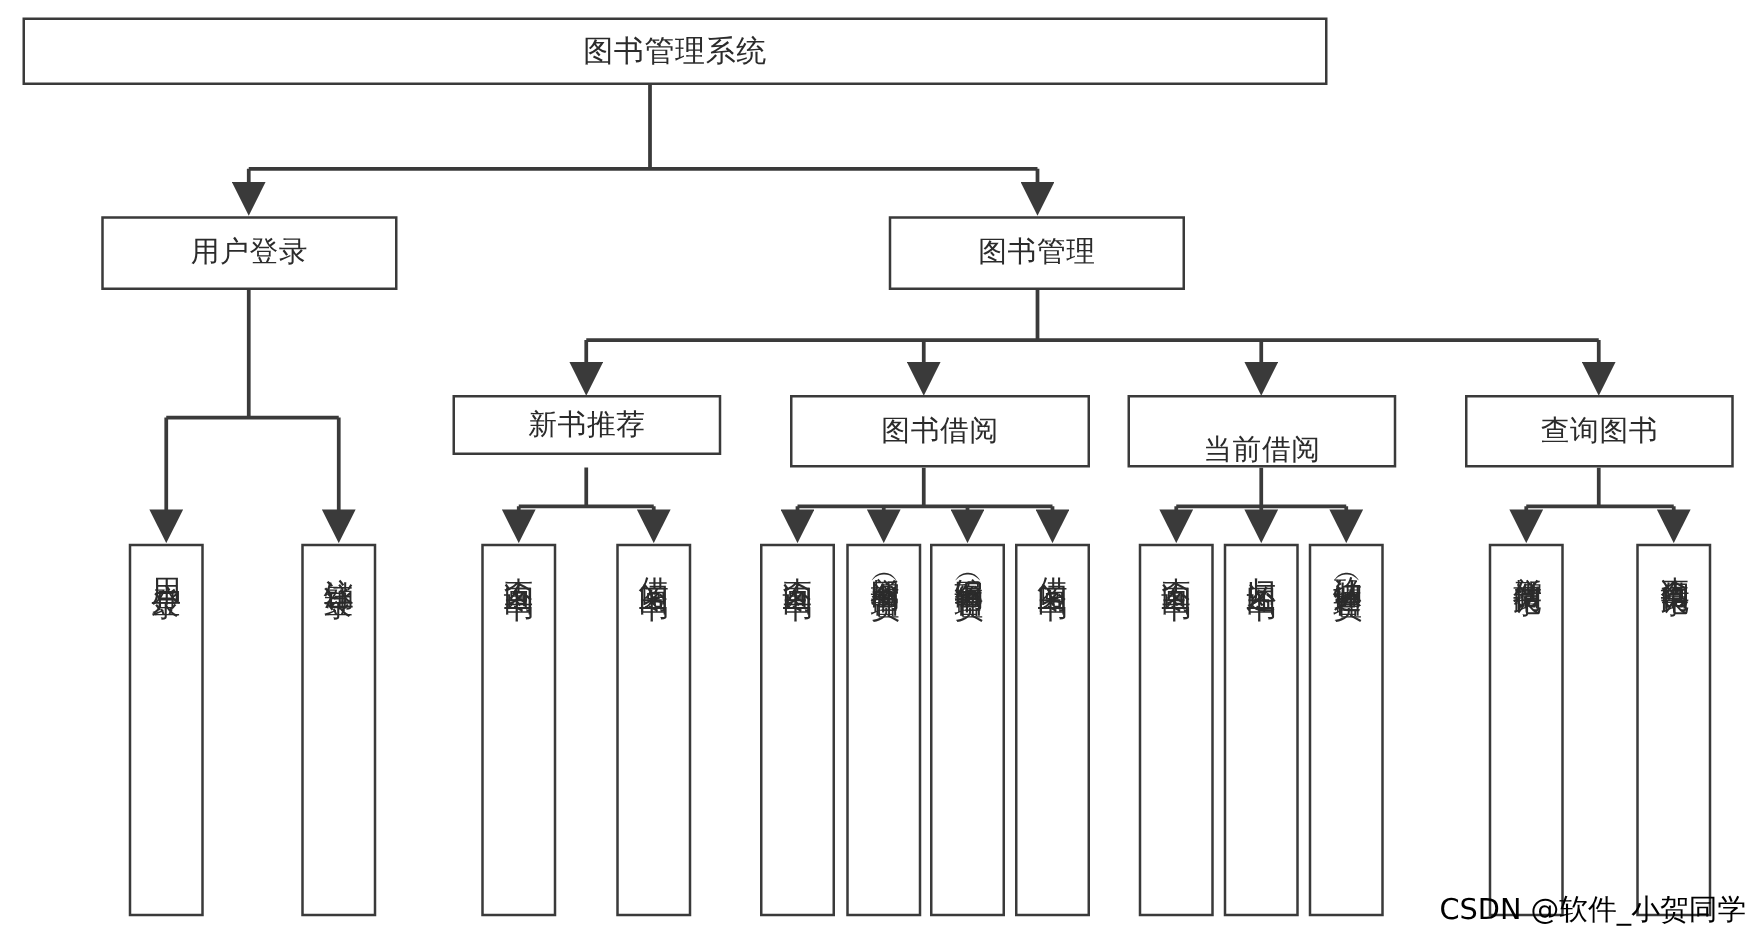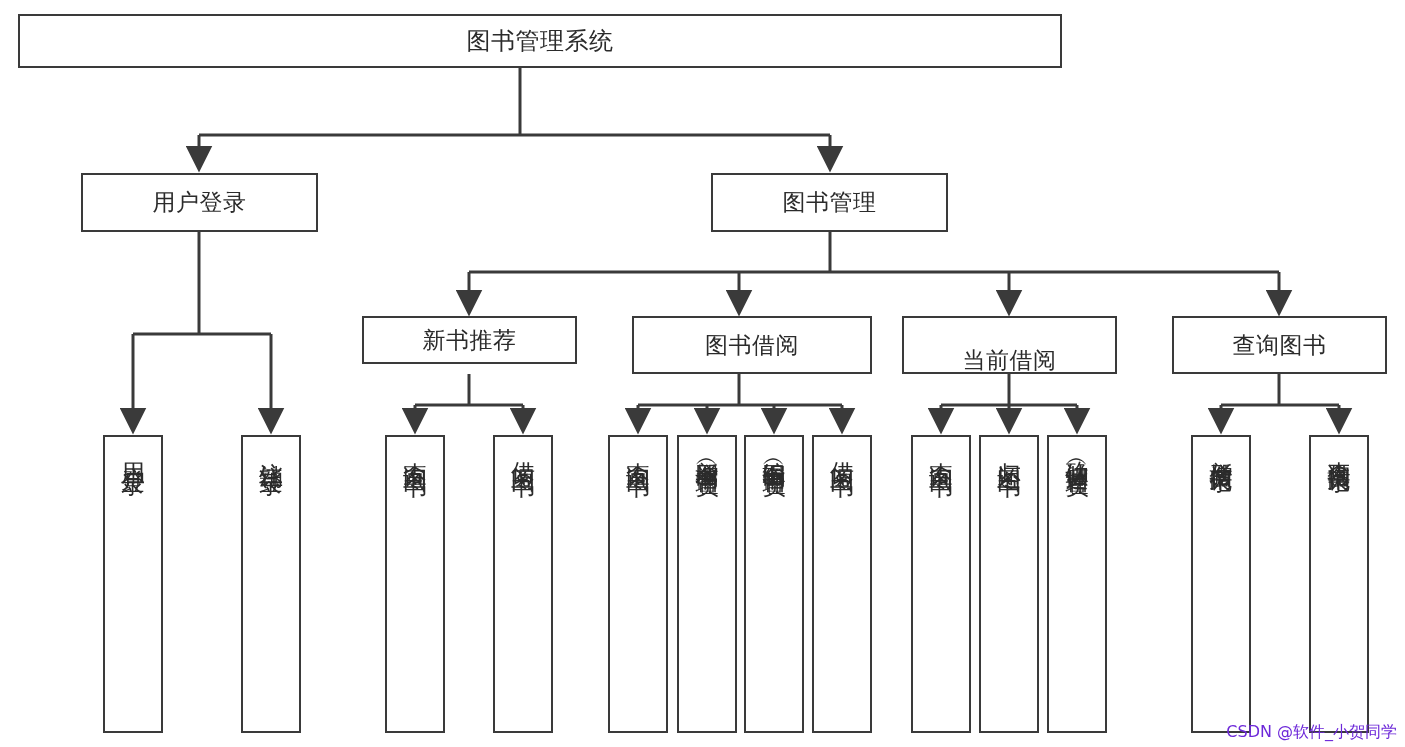--- a/index.html
+++ b/index.html
@@ -63,22 +63,22 @@
     margin-top: 4px;
   }
   .node.vert.tall .label {
     font-size: 23px;
     letter-spacing: 2px;
   }
   .watermark {
     position: absolute;
     right: 8px;
     bottom: 4px;
-    font-size: 16px;
-    color: #6d28d9;
+    font-size: 23px;
+    color: #000000;
     white-space: nowrap;
     user-select: none;
     margin-top: 28px;
   }
 </style>
 </head>
 <body>
 
 <div id="canvas">
 

